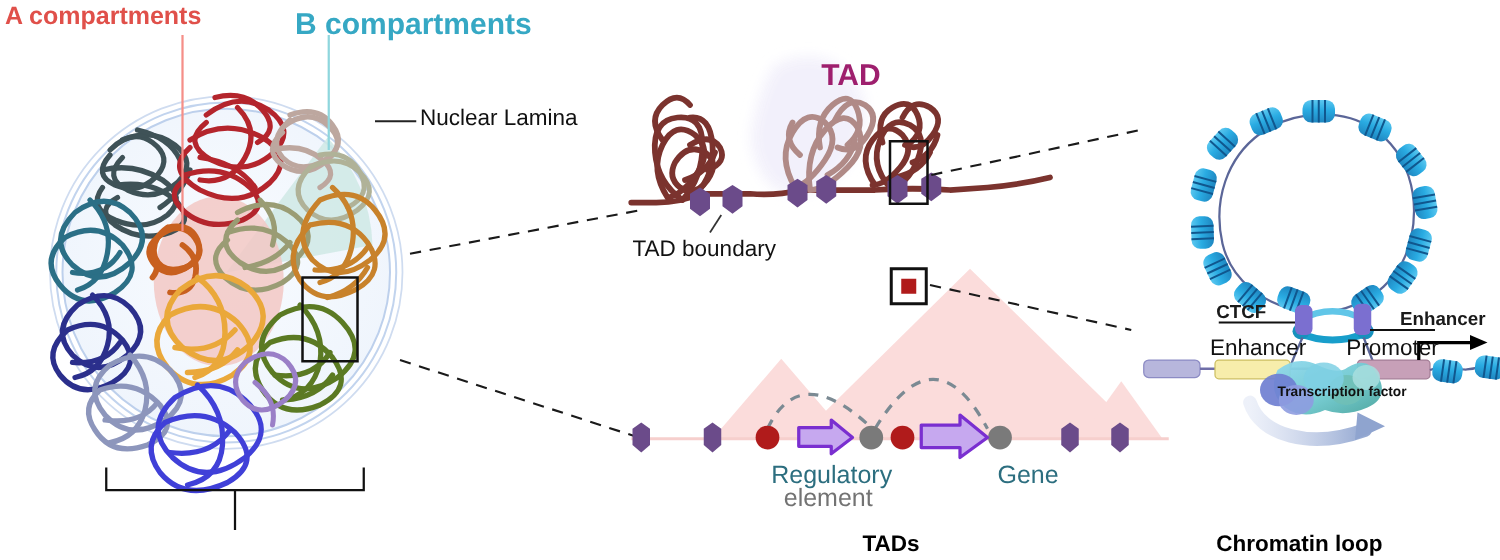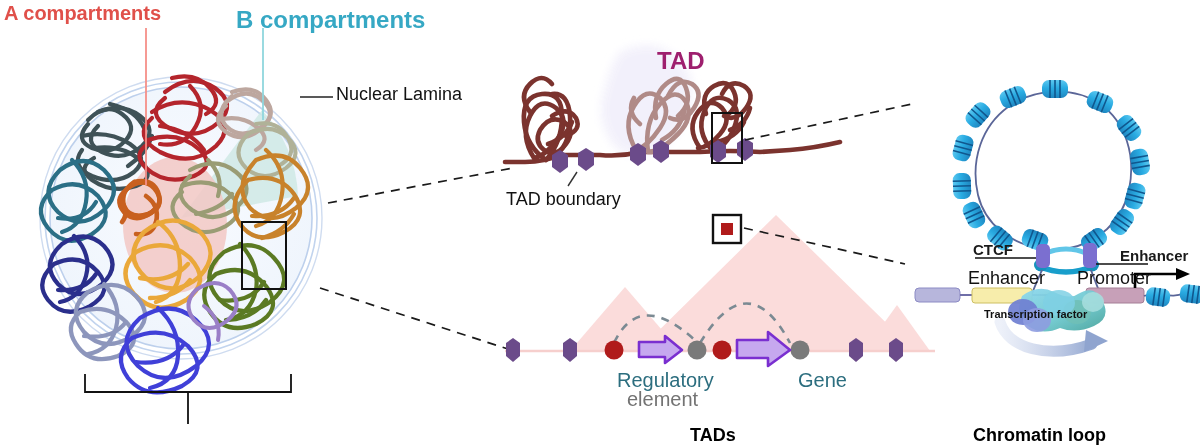--- a/index.html
+++ b/index.html
@@ -404,17 +404,17 @@
 <div class="lbl t-cap" style="left:690px;top:425px;">TADs</div>
 
 <div class="lbl t-small bold" style="left:973px;top:241px;">CTCF</div>
 
 <div class="lbl t-small bold" style="left:1120px;top:247px;">Enhancer</div>
 
 <div class="lbl t-plain" style="left:968px;top:268px;">Enhancer</div>
 
 <div class="lbl t-plain" style="left:1077px;top:268px;">Promoter</div>
 
-<div class="lbl t-tiny" style="left:984px;top:308px;">Transcription factor</div>
+<div class="lbl t-tiny" style="left:1022px;top:308px;">Transcription factor</div>
 
 <div class="lbl t-cap" style="left:973px;top:425px;">Chromatin loop</div>
 
 </div>
 
 </body></html>

